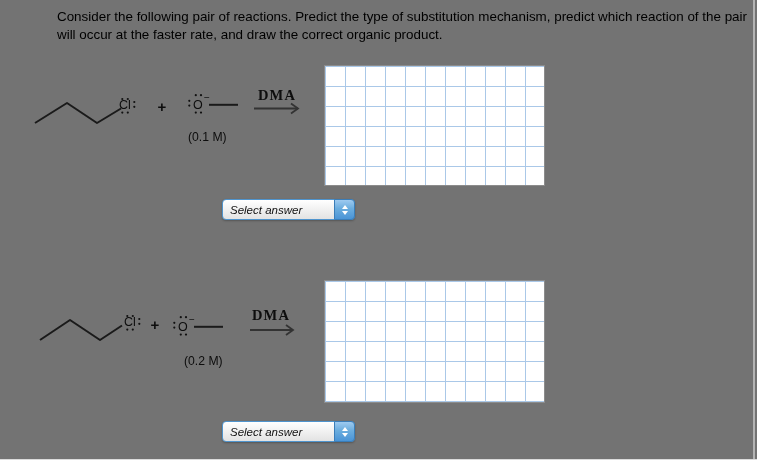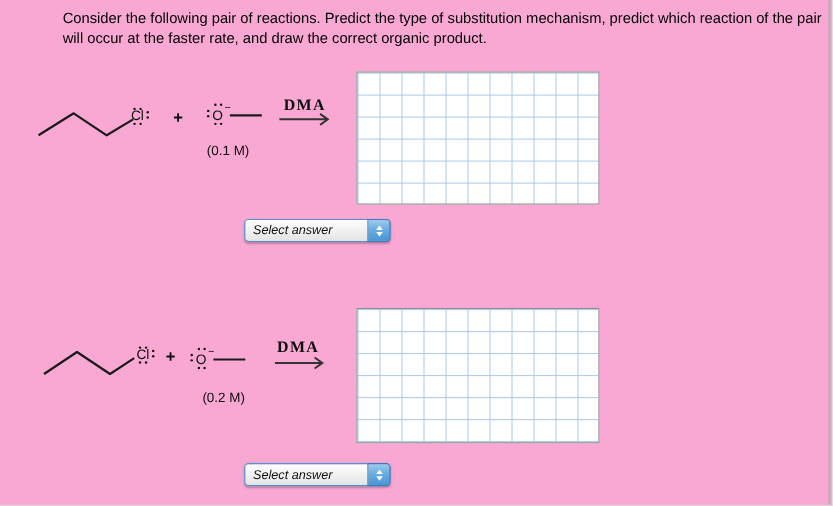--- a/index.html
+++ b/index.html
@@ -1,19 +1,19 @@
 <!DOCTYPE html>
 <html><head>
 <meta charset="utf-8">
 <style>
   * { margin:0; padding:0; box-sizing:border-box; }
   html,body { background:#fff; }
   body { font-family:"Liberation Sans", sans-serif; color:#000; }
   .screen {
-    position:relative; width:757px; height:460px; background:#f9a8d4; overflow:hidden;
+    position:relative; width:757px; height:460px; background:#737373; overflow:hidden;
   }
   .instructions {
     position:absolute; left:57px; top:8px; width:695px;
     font-size:13.4px; line-height:1.32; color:#000;
   }
   .rx-svg { position:absolute; }
   .sketch-canvas {
     position:absolute;
     background-color:#fff;
     background-image:

